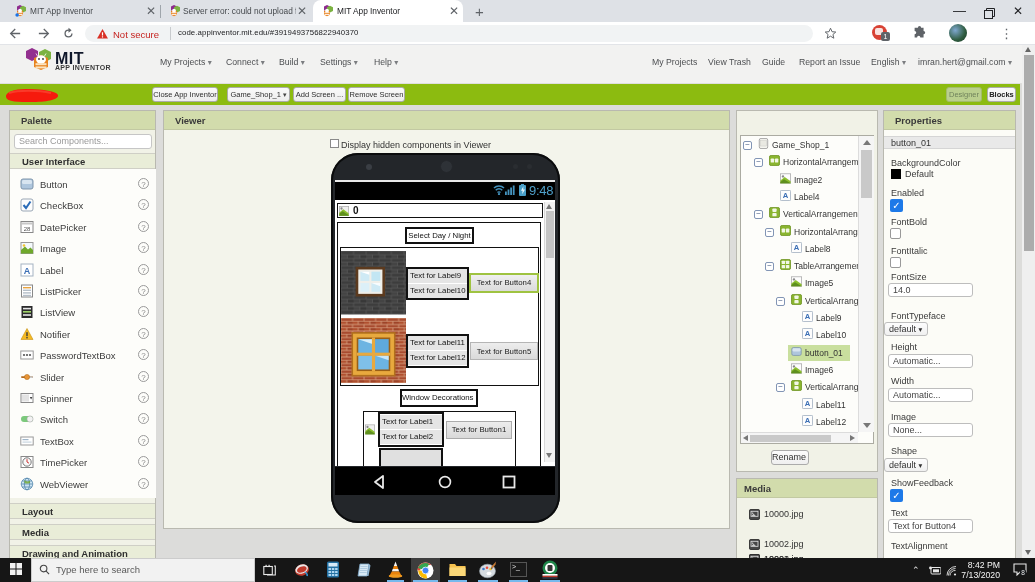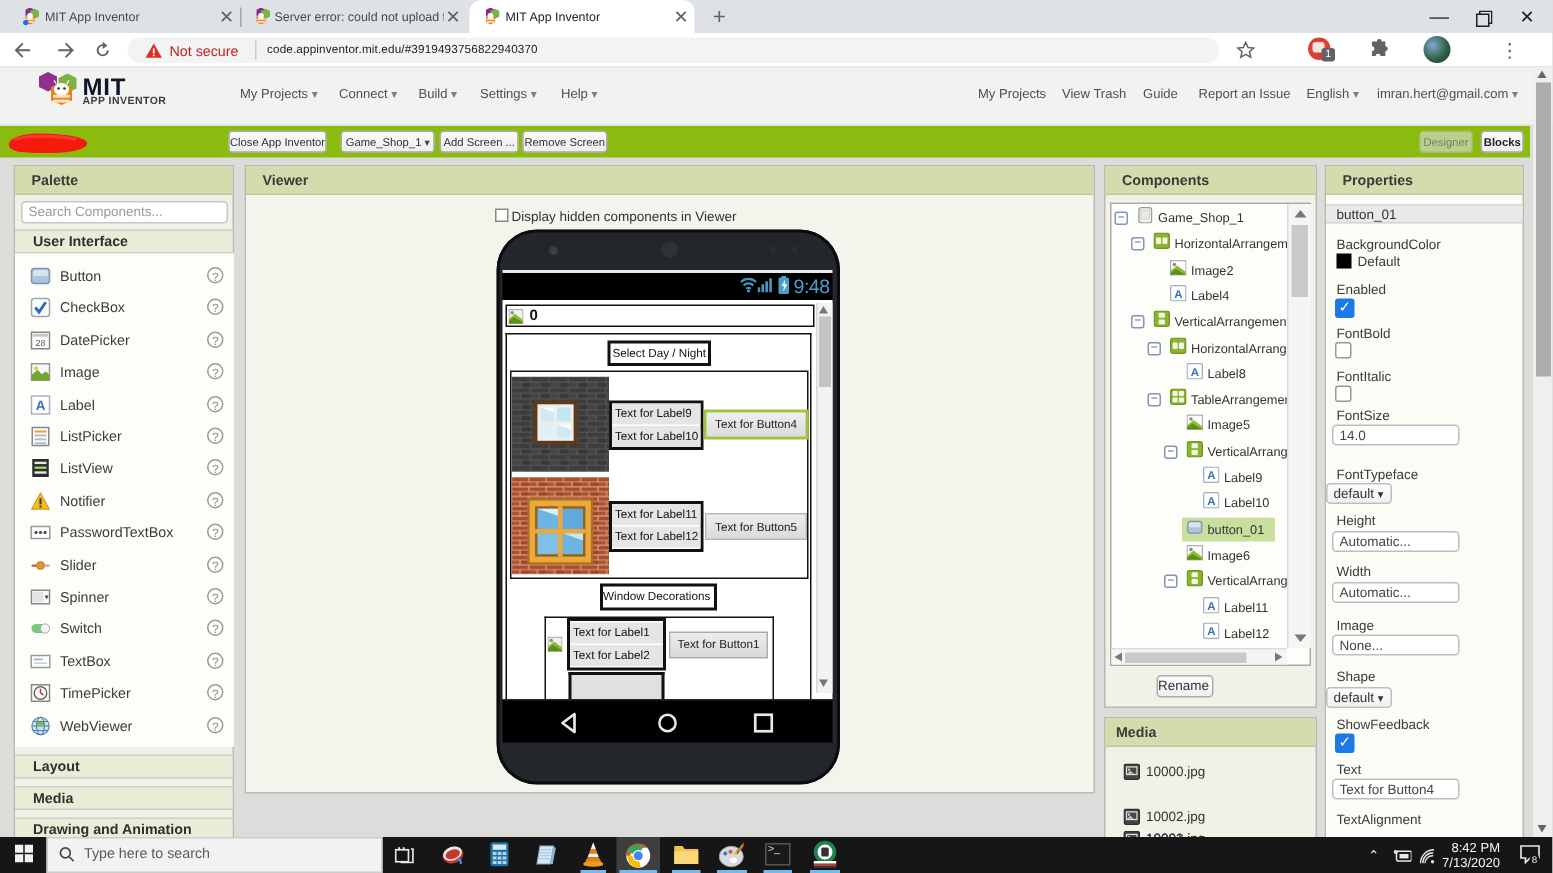--- a/index.html
+++ b/index.html
@@ -483,21 +483,20 @@
 <svg class="abs" style="left:371px;top:474px;" width="16" height="16" viewBox="0 0 16 16">
     <path d="M12 2 L4 8 L12 14 Z" fill="none" stroke="#E8E8E8" stroke-width="1.8" stroke-linejoin="round"></path>
   </svg>
 <svg class="abs" style="left:438px;top:475px;" width="14" height="14" viewBox="0 0 16 16">
     <circle cx="8" cy="8" r="6.2" fill="none" stroke="#E8E8E8" stroke-width="1.9"></circle>
   </svg>
 <svg class="abs" style="left:501px;top:474px;" width="16" height="16" viewBox="0 0 16 16">
     <rect x="2.5" y="2.5" width="11" height="11" fill="none" stroke="#E8E8E8" stroke-width="1.8"></rect>
   </svg>
 <div id="components" class="panel">
-    <div class="phead">Components</div>
   <div id="treebox">
     <div class="trow" style="left:0;top:1.0px;width:117px;overflow:hidden;">
         <span class="collapse" style="left:2px;">−</span>
         <span class="tic" style="left:17px;"><svg width="12" height="13" viewBox="0 0 12 13">
             <rect x="1" y="0.5" width="10" height="12" rx="2" fill="#F5F5F0" stroke="#9a9a9a"></rect>
             <rect x="2.5" y="2.5" width="7" height="7" fill="#E9E9E2" stroke="#C2C2BC" stroke-width="0.5"></rect>
           </svg></span>
         <span class="tnm" style="left:31px;">Game_Shop_1</span>
       </div>
     <div class="trow" style="left:0;top:18.3px;width:117px;overflow:hidden;">

